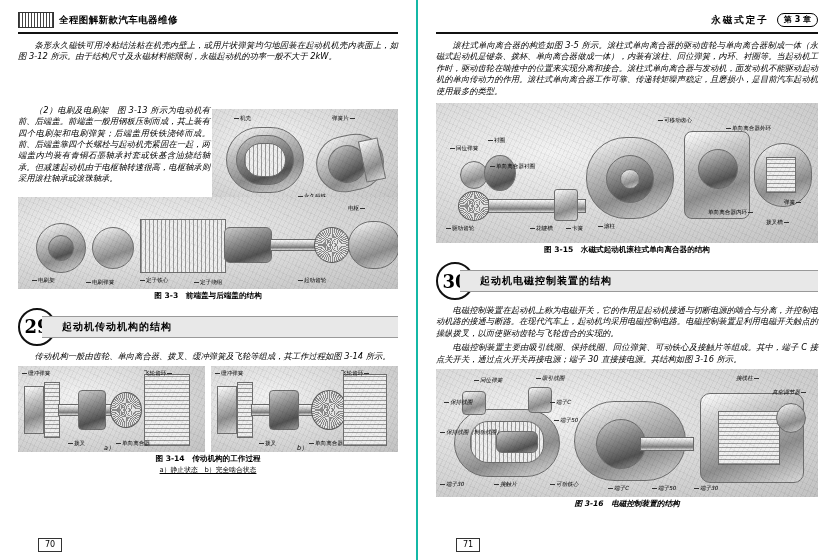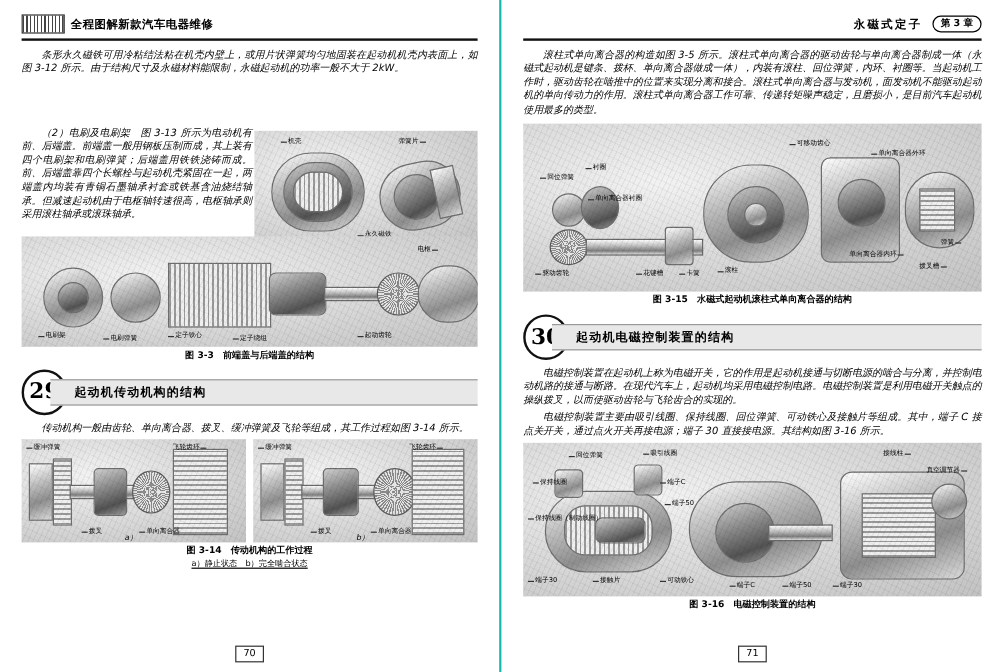--- a/index.html
+++ b/index.html
@@ -220,21 +220,22 @@
     font-style: italic;
     color: #000;
   }
 
   
   .folio {
     position: absolute;
     bottom: 8px;
     left: 0;
     right: 0;
-    text-align: center;
+    text-align: left;
+    padding-left: 38px;
   }
   .folio span {
     display: inline-block;
     border: 1px solid #333;
     font-size: 8px;
     padding: 0 6px;
     line-height: 12px;
     background: #fff;
   }
   .two-col-figs {
@@ -393,21 +394,21 @@
     <div class="sec-head">
       <div class="sec-num">30</div>
       <div class="sec-bar">
         <div class="sec-title">起动机电磁控制装置的结构</div>
       </div>
     </div>
 
     <p class="body">电磁控制装置在起动机上称为电磁开关，它的作用是起动机接通与切断电源的啮合与分离，并控制电动机路的接通与断路。在现代汽车上，起动机均采用电磁控制电路。电磁控制装置是利用电磁开关触点的操纵拨叉，以而使驱动齿轮与飞轮齿合的实现的。</p>
     <p class="body">电磁控制装置主要由吸引线圈、保持线圈、回位弹簧、可动铁心及接触片等组成。其中，端子 C 接点关开关，通过点火开关再接电源；端子 30 直接接电源。其结构如图 3-16 所示。</p>
 
-    <div class="fig" style="margin-top:4px;">
+    <div class="fig" style="margin-top:4px;font-style:italic;">
       <div class="illus" style="height:128px;">
 
         <div class="sh pill" style="left:18px; top:40px; width:104px; height:66px;"></div>
         <div class="ribs" style="left:34px; top:52px; width:72px; height:40px; border-radius:18px;"></div>
         <div class="sh dark" style="left:60px; top:62px; width:40px; height:20px; border-radius:6px;"></div>
         <div class="sh" style="left:26px; top:22px; width:22px; height:22px; border-radius:4px;"></div>
         <div class="sh" style="left:92px; top:18px; width:22px; height:24px; border-radius:4px;"></div>
 
         <div class="sh pill" style="left:138px; top:32px; width:110px; height:78px;"></div>
         <div class="sh dark round" style="left:160px; top:50px; width:48px; height:48px;"></div>

